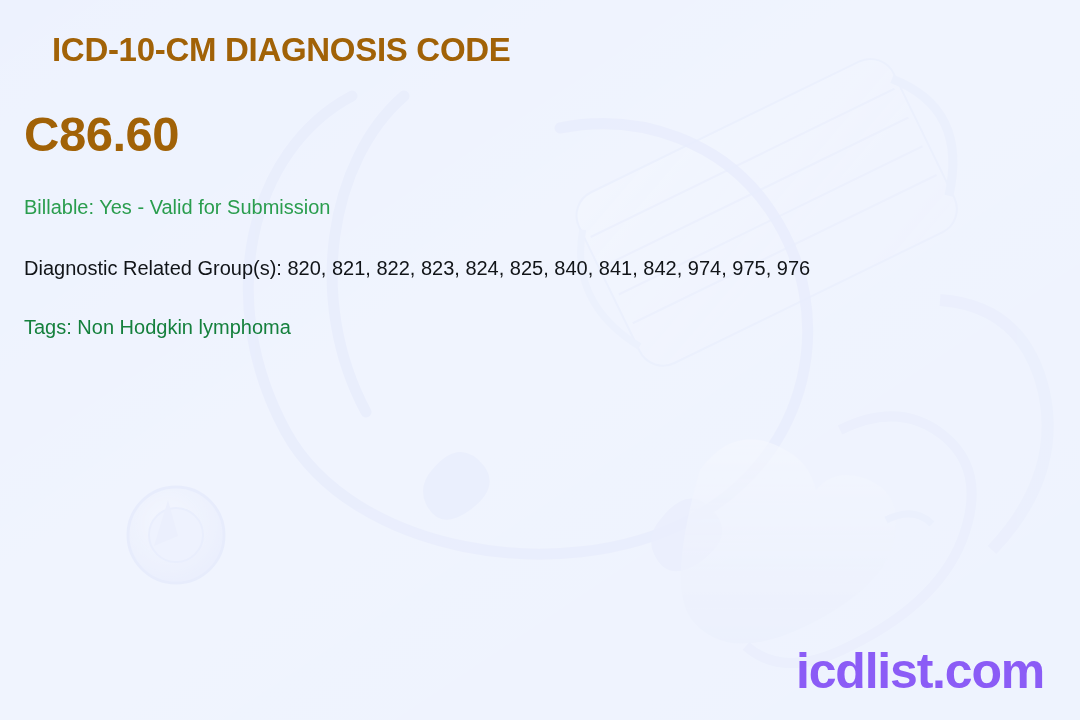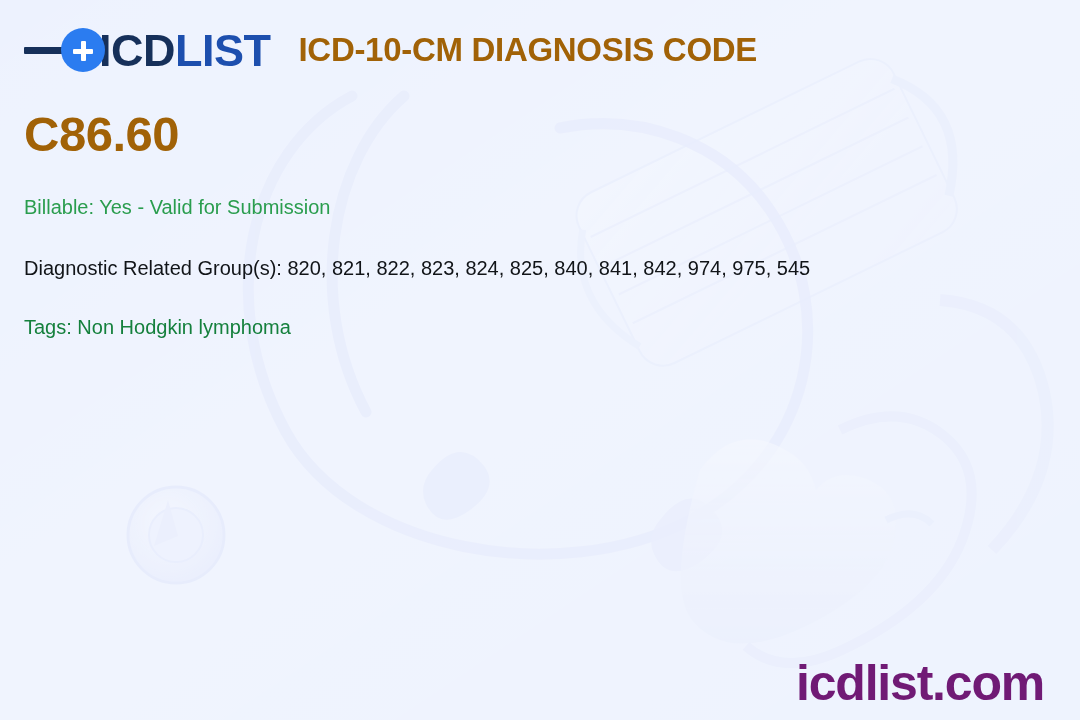--- a/index.html
+++ b/index.html
@@ -162,24 +162,24 @@
     color: #18325a;
     line-height: 1.3;
     text-decoration: none;
     display: inline-block;
   }
 
   
   #footer-watermark {
     position: absolute;
     right: 36px;
-    bottom: 12px;
+    bottom: 24px;
     font-size: 50px;
     font-weight: 700;
-    color: #701a75;
+    color: #8b5cf6;
     letter-spacing: -1.2px;
     line-height: 1;
     z-index: 3;
   }
 </style>
 </head>
 <body>
 
 <div id="card">
 
@@ -242,42 +242,32 @@
       <path d="M840 430 q60 -30 104 6 q44 36 18 104 q-26 66 -120 110 q-60 28 -96 -4" fill="none" stroke="#e3e7fb" stroke-width="10"></path>
       <path d="M886 520 q28 -14 46 4" fill="none" stroke="#e6eafc" stroke-width="7"></path>
       <path d="M940 300 q84 6 104 92 q18 84 -52 158" fill="none" stroke="#e4e8fb" stroke-width="12"></path>
     </g>
 
     <rect x="0" y="0" width="1080" height="720" fill="#edf2fe" opacity="0.62"></rect>
   </svg>
 
   <div id="header">
 
-    <div id="brand-logo">
-      <span id="brand-dash"></span>
-      <span id="brand-plus-circle">
-        <span class="ph"></span>
-        <span class="pv"></span>
-      </span>
-      <span id="brand-wordmark">
-        <span id="brand-icd">ICD</span><span id="brand-list">LIST</span>
-      </span>
-    </div>
 
     <div id="header-title">ICD-10-CM DIAGNOSIS CODE</div>
   </div>
 
   <div id="content">
 
     <div id="code-value">C86.60</div>
 
 
     <div id="billable-status">Billable: Yes - Valid for Submission</div>
 
-    <div id="drg-line">Diagnostic Related Group(s): 820, 821, 822, 823, 824, 825, 840, 841, 842, 974, 975, 545</div>
+    <div id="drg-line">Diagnostic Related Group(s): 820, 821, 822, 823, 824, 825, 840, 841, 842, 974, 975, 976</div>
 
     <div id="tags-line">Tags: Non Hodgkin lymphoma</div>
 
   </div>
 
   <div id="footer-watermark">icdlist.com</div>
 
 </div>
 
 </body></html>

